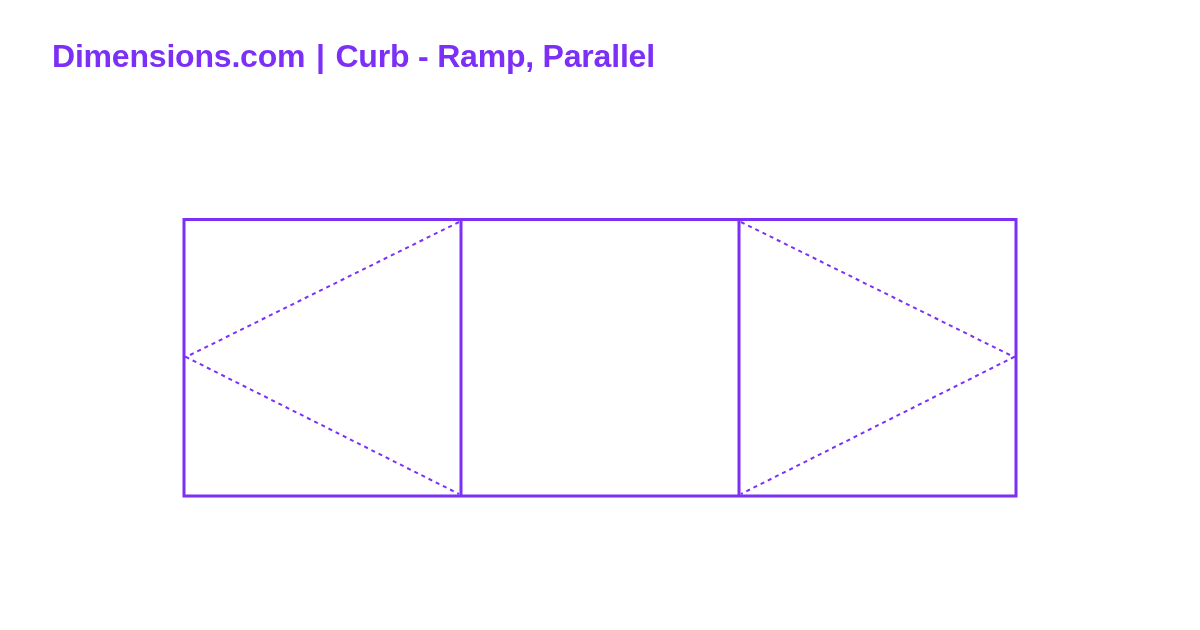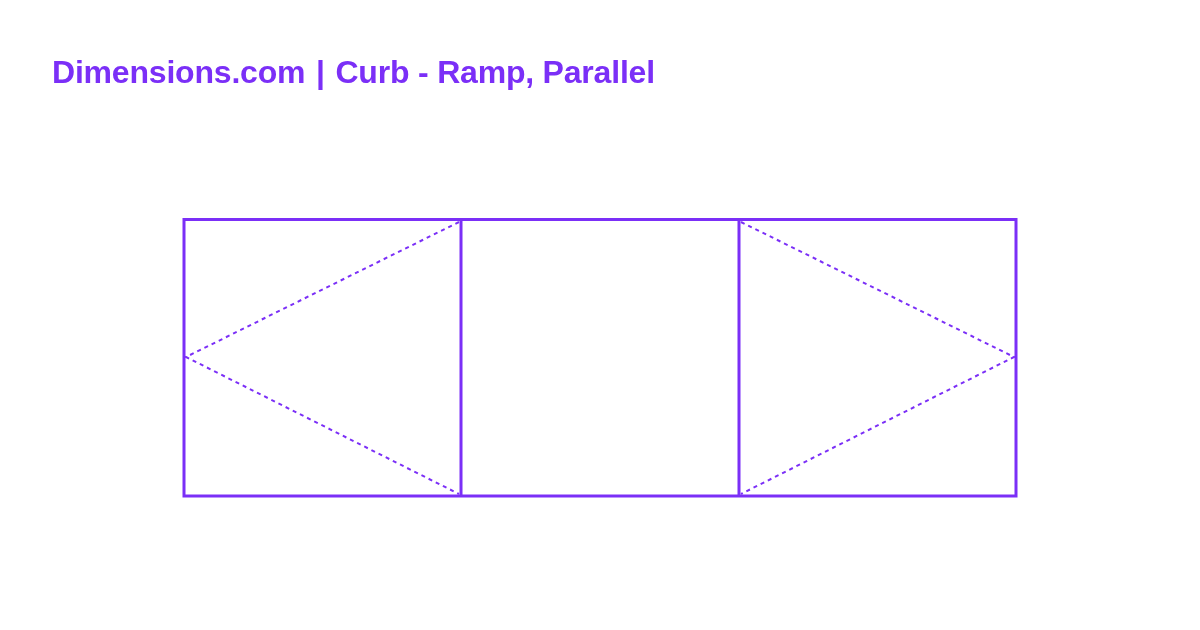--- a/index.html
+++ b/index.html
@@ -1,18 +1,18 @@
 <!DOCTYPE html>
 <html><head>
   <meta charset="utf-8">
   <style>
     html, body { margin: 0; padding: 0; background: #ffffff; }
     body { width: 1200px; height: 630px; position: relative; overflow: hidden; }
     .title {
-      position: absolute; left: 52px; top: 52px;
+      position: absolute; left: 52px; top: 36px;
       font-family: "Liberation Sans", "DejaVu Sans", sans-serif;
       font-weight: bold; font-size: 32px; line-height: 40px;
       color: #7b2ff7; white-space: nowrap; letter-spacing: -0.2px;
     }
     .title .sep { display: inline-block; margin: 0 2px; }
     svg.diagram { position: absolute; left: 0; top: 0; }
   </style>
 </head>
 <body>
 

